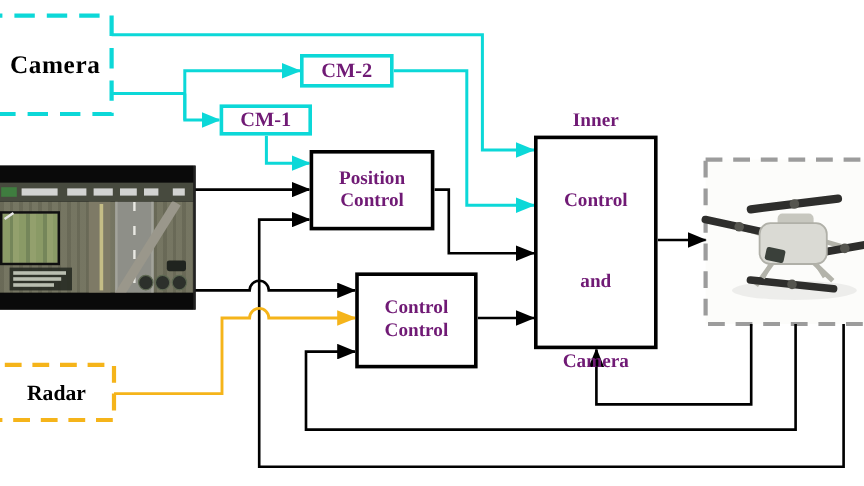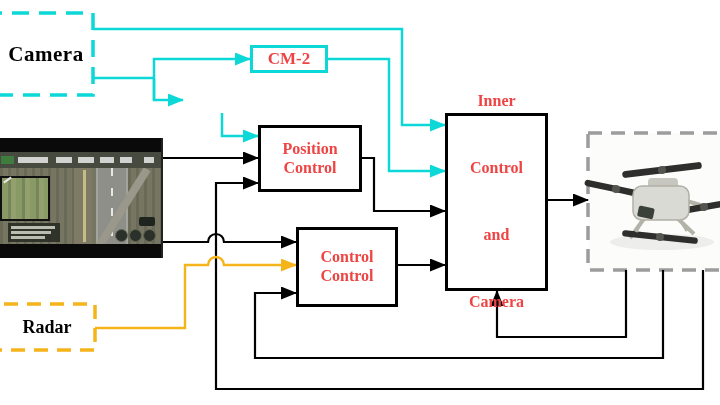--- a/index.html
+++ b/index.html
@@ -1,20 +1,20 @@
 <!DOCTYPE html>
 <html style="--signal-cyan: #0cd8d8; --signal-orange: #f5b41a; --wire-black: #000000; --plant-gray: #9c9c9c; --box-fill: #ffffff;"><head>
 <meta charset="utf-8">
 <style>
   html,body{margin:0;padding:0;background:#fff;}
   #canvas{position:relative;width:720px;height:405px;background:#fff;overflow:hidden;
           font-family:"Liberation Serif","DejaVu Serif",serif;}
   #wires{position:absolute;left:0;top:0;z-index:1;}
   .node{position:absolute;z-index:2;display:flex;flex-direction:column;align-items:center;
-        justify-content:center;text-align:center;font-weight:bold;color:#ef4444;background:#fff;}
+        justify-content:center;text-align:center;font-weight:bold;color:#701a75;background:#fff;}
   .blackbox{border:3px solid #000;}
   .cyanbox{border:3px solid var(--signal-cyan,#0cd8d8);}
   .dash-label{position:absolute;z-index:3;display:flex;align-items:center;justify-content:center;
         font-weight:bold;color:#000;background:transparent;}
   .lg{font-size:21px;letter-spacing:.5px;}
   .md{font-size:18px;}
   .cmtxt{font-size:17px;}
   .ctl{font-size:16px;line-height:1.18;}
   
   #camfeed{position:absolute;left:0;top:138px;width:161px;height:120px;z-index:2;
@@ -123,20 +123,23 @@
   <div class="dash-label md" style="left:0;top:308px;width:94px;height:38px;">
     <span>Radar</span>
   </div>
   <div class="dash-label lg" style="left:0;top:30px;width:92px;height:48px;">
     <span>Camera</span>
   </div>
 
   <div class="node cyanbox cmtxt" style="left:250px;top:45px;width:72px;height:22px;">
     <span>CM-2</span>
   </div>
+  <div class="node cyanbox cmtxt" style="left:183px;top:87px;width:71px;height:20px;">
+    <span>CM-1</span>
+  </div>
   <div class="node blackbox ctl" style="left:258px;top:125px;width:98px;height:61px;">
     <span>Position</span>
     <span>Control</span>
   </div>
   <div class="node blackbox ctl" style="left:296px;top:227px;width:96px;height:74px;">
     <span>Control</span>
     <span>Control</span>
   </div>
   <div class="node blackbox ctl" style="left:445px;top:113px;width:97px;height:172px;gap:48px;">
     <span>Inner</span>

